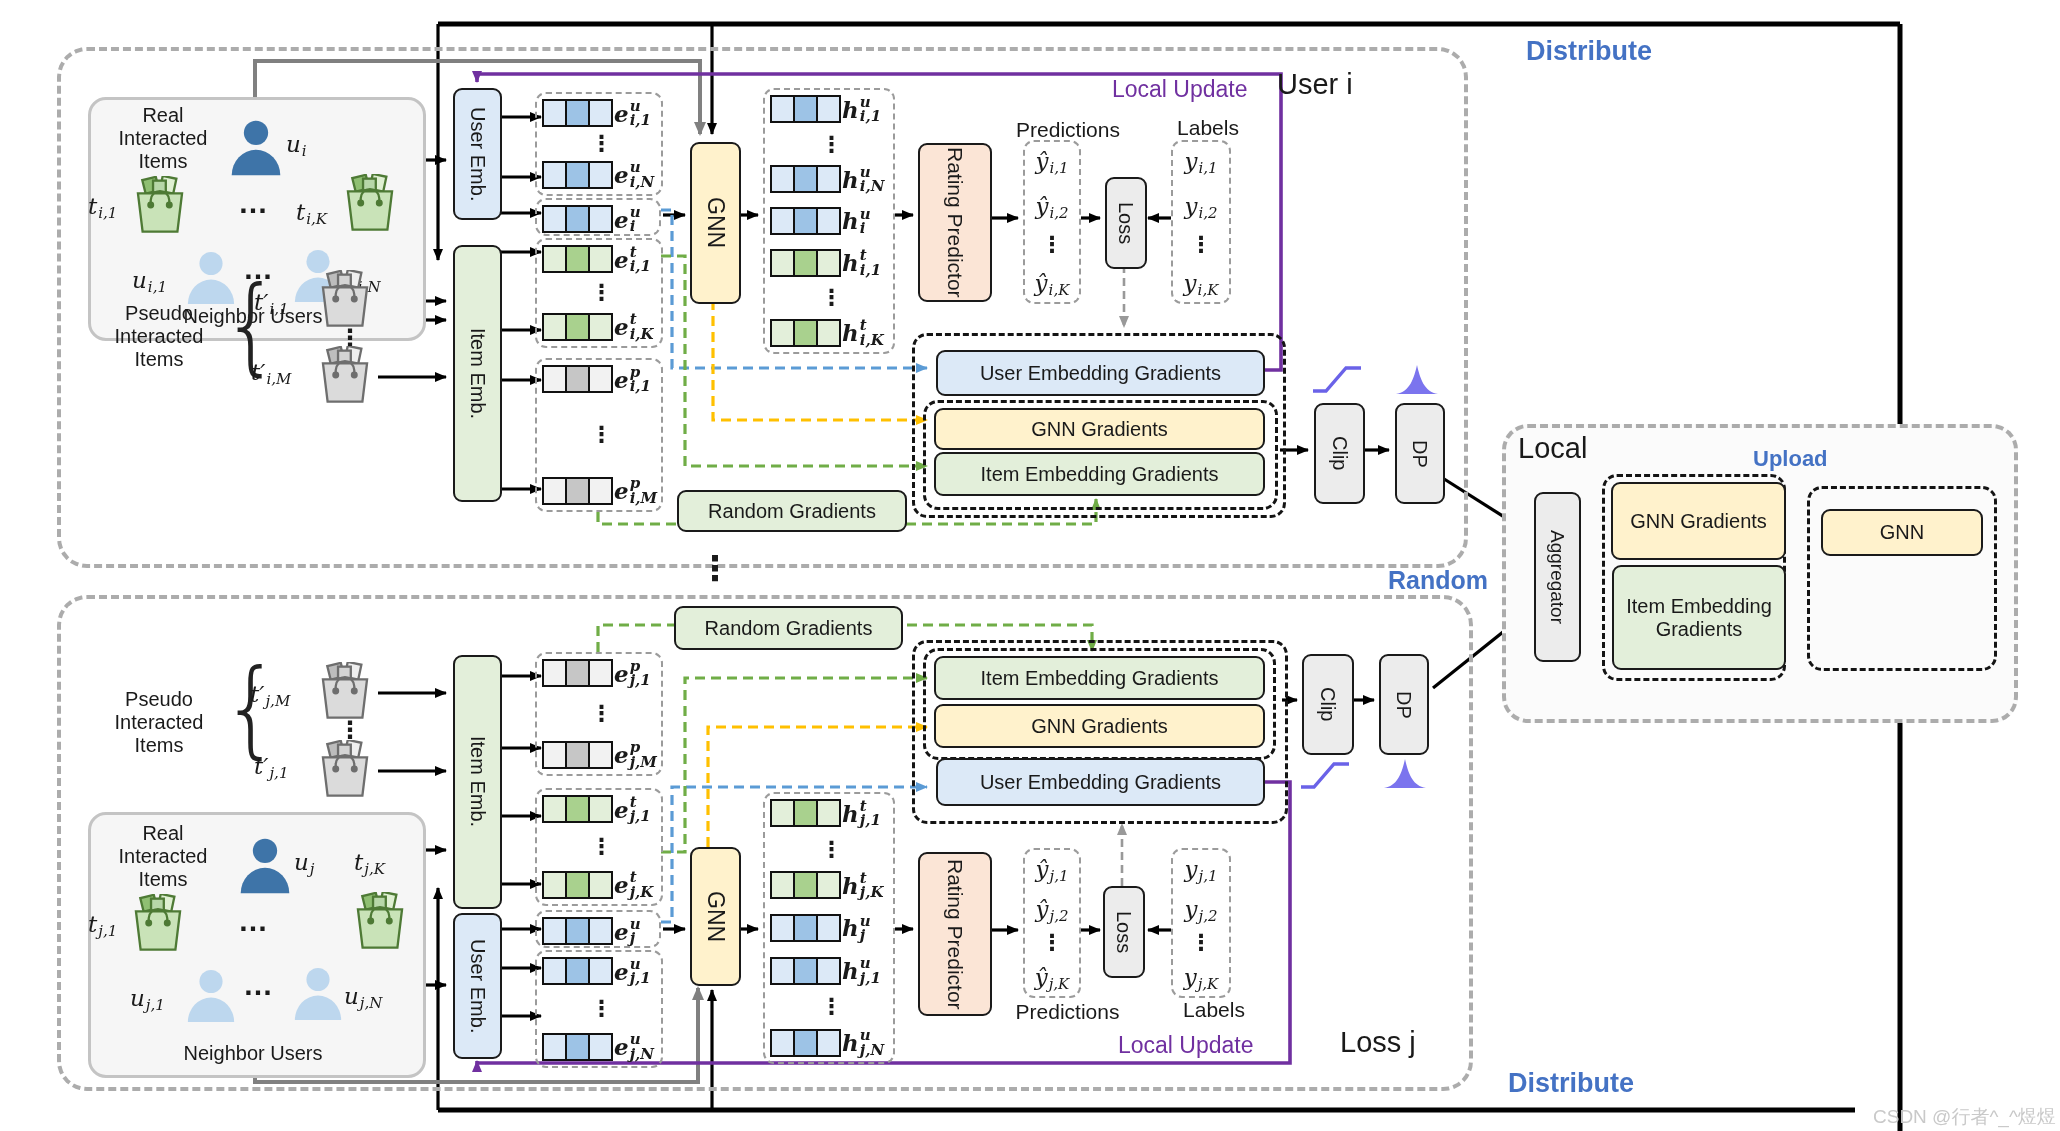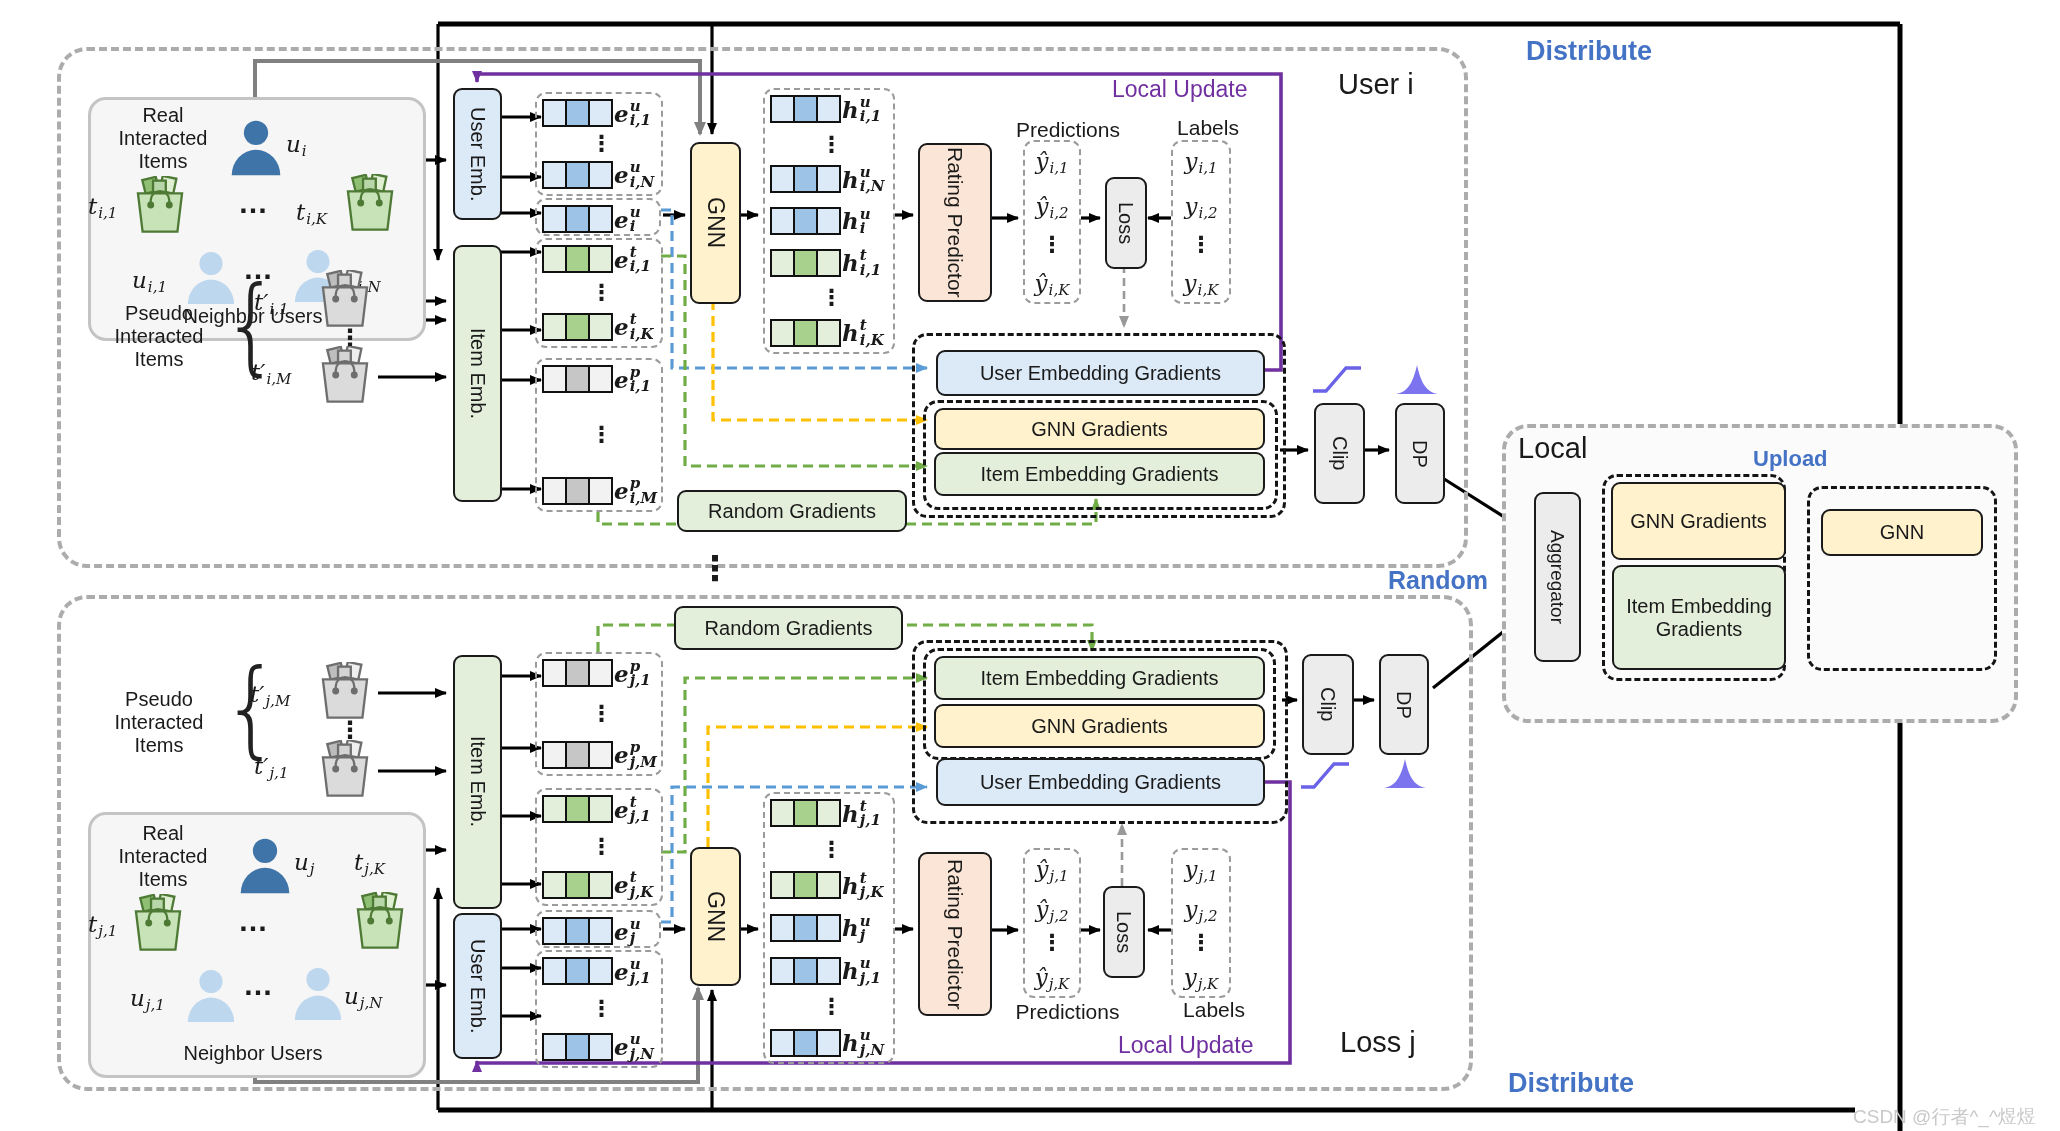--- a/index.html
+++ b/index.html
@@ -30,21 +30,21 @@
   .vgroup.ctr{align-items:center;padding-left:2px;}
   .vecrow{display:flex;align-items:center;gap:1px;}
   .vec3{display:flex;}
   .vec3 span{width:21px;height:24px;border:2px solid #111;margin-left:-2px;display:block;}
   .cb0{background:#DCE9F7;} .cb1{background:#9DC3E6;}
   .cg0{background:#E3EFDA;} .cg1{background:#A9D18E;}
   .cp0{background:#F2F2F2;} .cp1{background:#C6C6C6;}
   .dots{font-size:22px;font-weight:bold;align-self:center;line-height:.7;font-family:"DejaVu Sans",sans-serif;}
   .lbl20{font-size:20px;}
   .brace{position:absolute;font-family:"DejaVu Sans",sans-serif;font-weight:200;font-size:92px;transform:scaleY(1.15);transform-origin:top;line-height:1;color:#222;}
-  .wm{position:absolute;color:#C9C9C9;font-size:19px;}
+  .wm{position:absolute;color:#C9C9C9;font-size:19px;margin-left:20px;}
 </style>
 </head>
 <body>
 
 <div id="stage">
 
 <svg class="wires" width="2060" height="1131" viewBox="0 0 2060 1131">
   <defs>
     <marker id="aB" markerUnits="userSpaceOnUse" markerWidth="14" markerHeight="14" refX="11" refY="5" orient="auto-start-reverse">
           <path d="M0,0 L12,5 L0,10 z" fill="#000"></path>
@@ -512,21 +512,21 @@
 
 <svg class="abs" style="left:1310px;top:362px;" width="54" height="34" viewBox="0 0 54 34">
       <path d="M3,29 H16 L36,6 H51" stroke="#6A62E8" stroke-width="3.4" fill="none"></path>
     </svg>
 <svg class="abs" style="left:1394px;top:362px;" width="48" height="34" viewBox="0 0 48 34">
       <path d="M2,32 C16,30 20,16 23,3 C26,16 30,30 44,32 Z" fill="#7B74EE"></path>
     </svg>
 <div class="box gray vt lbl20" style="left:1314px;top:403px;width:47px;height:97px;">Clip</div>
 <div class="box gray vt lbl20" style="left:1395px;top:403px;width:46px;height:97px;">DP</div>
 
-<div class="t big" style="left:1338px;top:68px;width:120px;">User i</div>
+<div class="t big" style="left:1277px;top:68px;width:120px;">User i</div>
 <div class="t purtxt" style="left:1112px;top:76px;width:170px;">Local Update</div>
 
 <span class="t" style="left:698px;top:548px;font-size:34px;font-weight:bold;font-family:'DejaVu Sans',sans-serif;">⋮</span>
 <div class="t bluetxt" style="left:1388px;top:566px;">Random</div>
 <div class="t bluetxt" style="left:1526px;top:36px;font-size:27px;">Distribute</div>
 <div class="t bluetxt" style="left:1508px;top:1068px;font-size:27px;">Distribute</div>
 
 <div class="t big" style="left:1518px;top:432px;">Local</div>
 <div class="t bluetxt" style="left:1753px;top:446px;font-size:22px;">Upload</div>
 <div class="box gray vt" style="left:1534px;top:492px;width:43px;height:166px;font-size:19px;">Aggregator</div>

